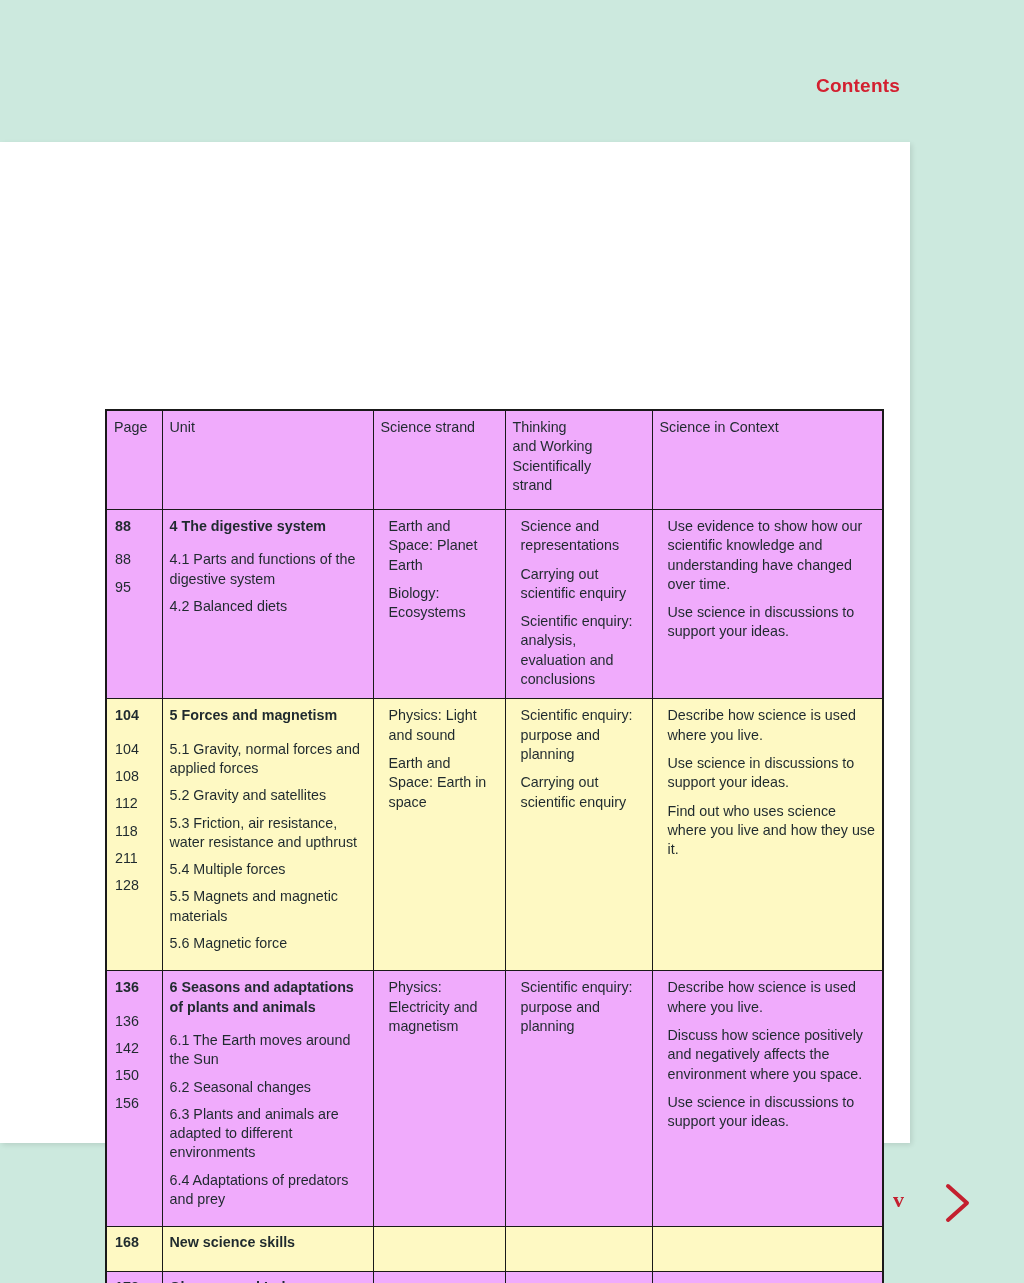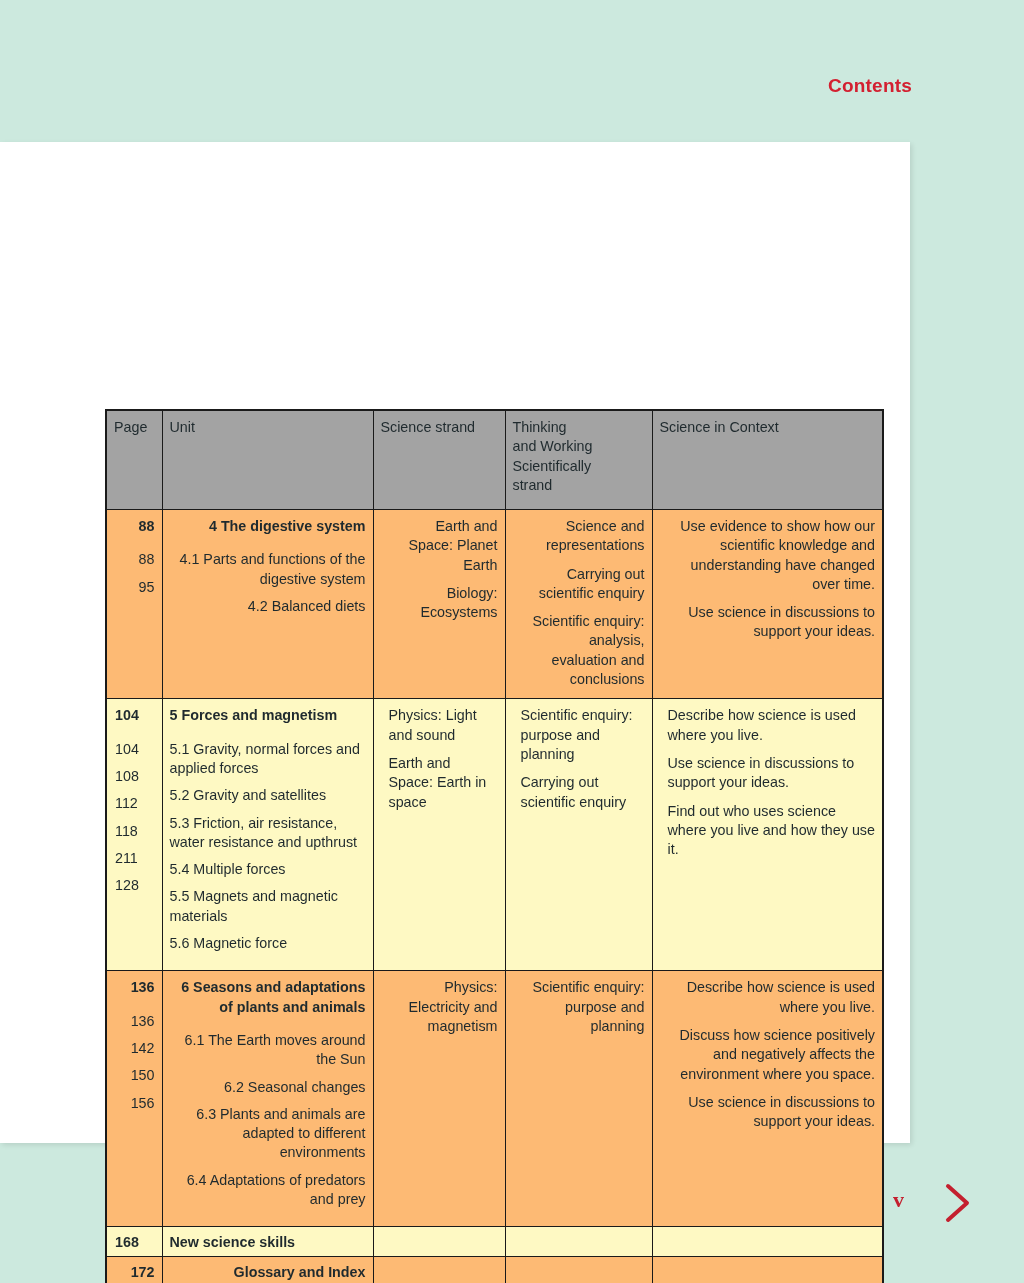--- a/index.html
+++ b/index.html
@@ -23,21 +23,21 @@
     width: 910px;
     height: 1001px;
     background: #ffffff;
     box-shadow: 2px 2px 5px rgba(0,0,0,0.10);
   }
 
   
   .running-head {
     position: absolute;
     top: 75px;
-    right: 112px;
+    right: 124px;
     color: #d32030;
     font-size: 19px;
     font-weight: bold;
     letter-spacing: 0.2px;
     text-align: center;
   }
 
   
   .footer {
     position: absolute;
@@ -84,27 +84,27 @@
     font-weight: normal;
   }
   
   col.c-page { width: 56px; }
   col.c-unit { width: 211px; }
   col.c-strand { width: 132px; }
   col.c-twss { width: 147px; }
   col.c-sic { width: 231px; }
 
   thead th {
-    background: #a3a3a3;
+    background: #f0abfc;
     height: 82px;
     vertical-align: top;
   }
   thead th .hdr-line { display: block; }
 
-  tr.row-shade td { background: #fdba74; text-align: right; }
+  tr.row-shade td { background: #f0abfc; }
   tr.row-plain td { background: #fef9c3; }
 
   td.page-col { padding-left: 8px; }
   .pg-main {
     font-weight: bold;
     display: block;
     margin-bottom: 14px;
   }
   .pg-sub {
     display: block;
@@ -121,21 +121,21 @@
   }
   .para {
     display: block;
     margin-bottom: 9px;
     margin-left: 8px;
   }
   .para:last-child { margin-bottom: 0; }
 
   tr.slim td {
     padding-top: 6px;
-    padding-bottom: 3px;
+    padding-bottom: 18px;
     height: 16px;
   }
   tr.slim .unit-title { margin-bottom: 0; }
   tr.slim .pg-main { margin-bottom: 0; }
 </style>
 </head>
 <body>
 
 <div class="running-head">Contents</div>
 

